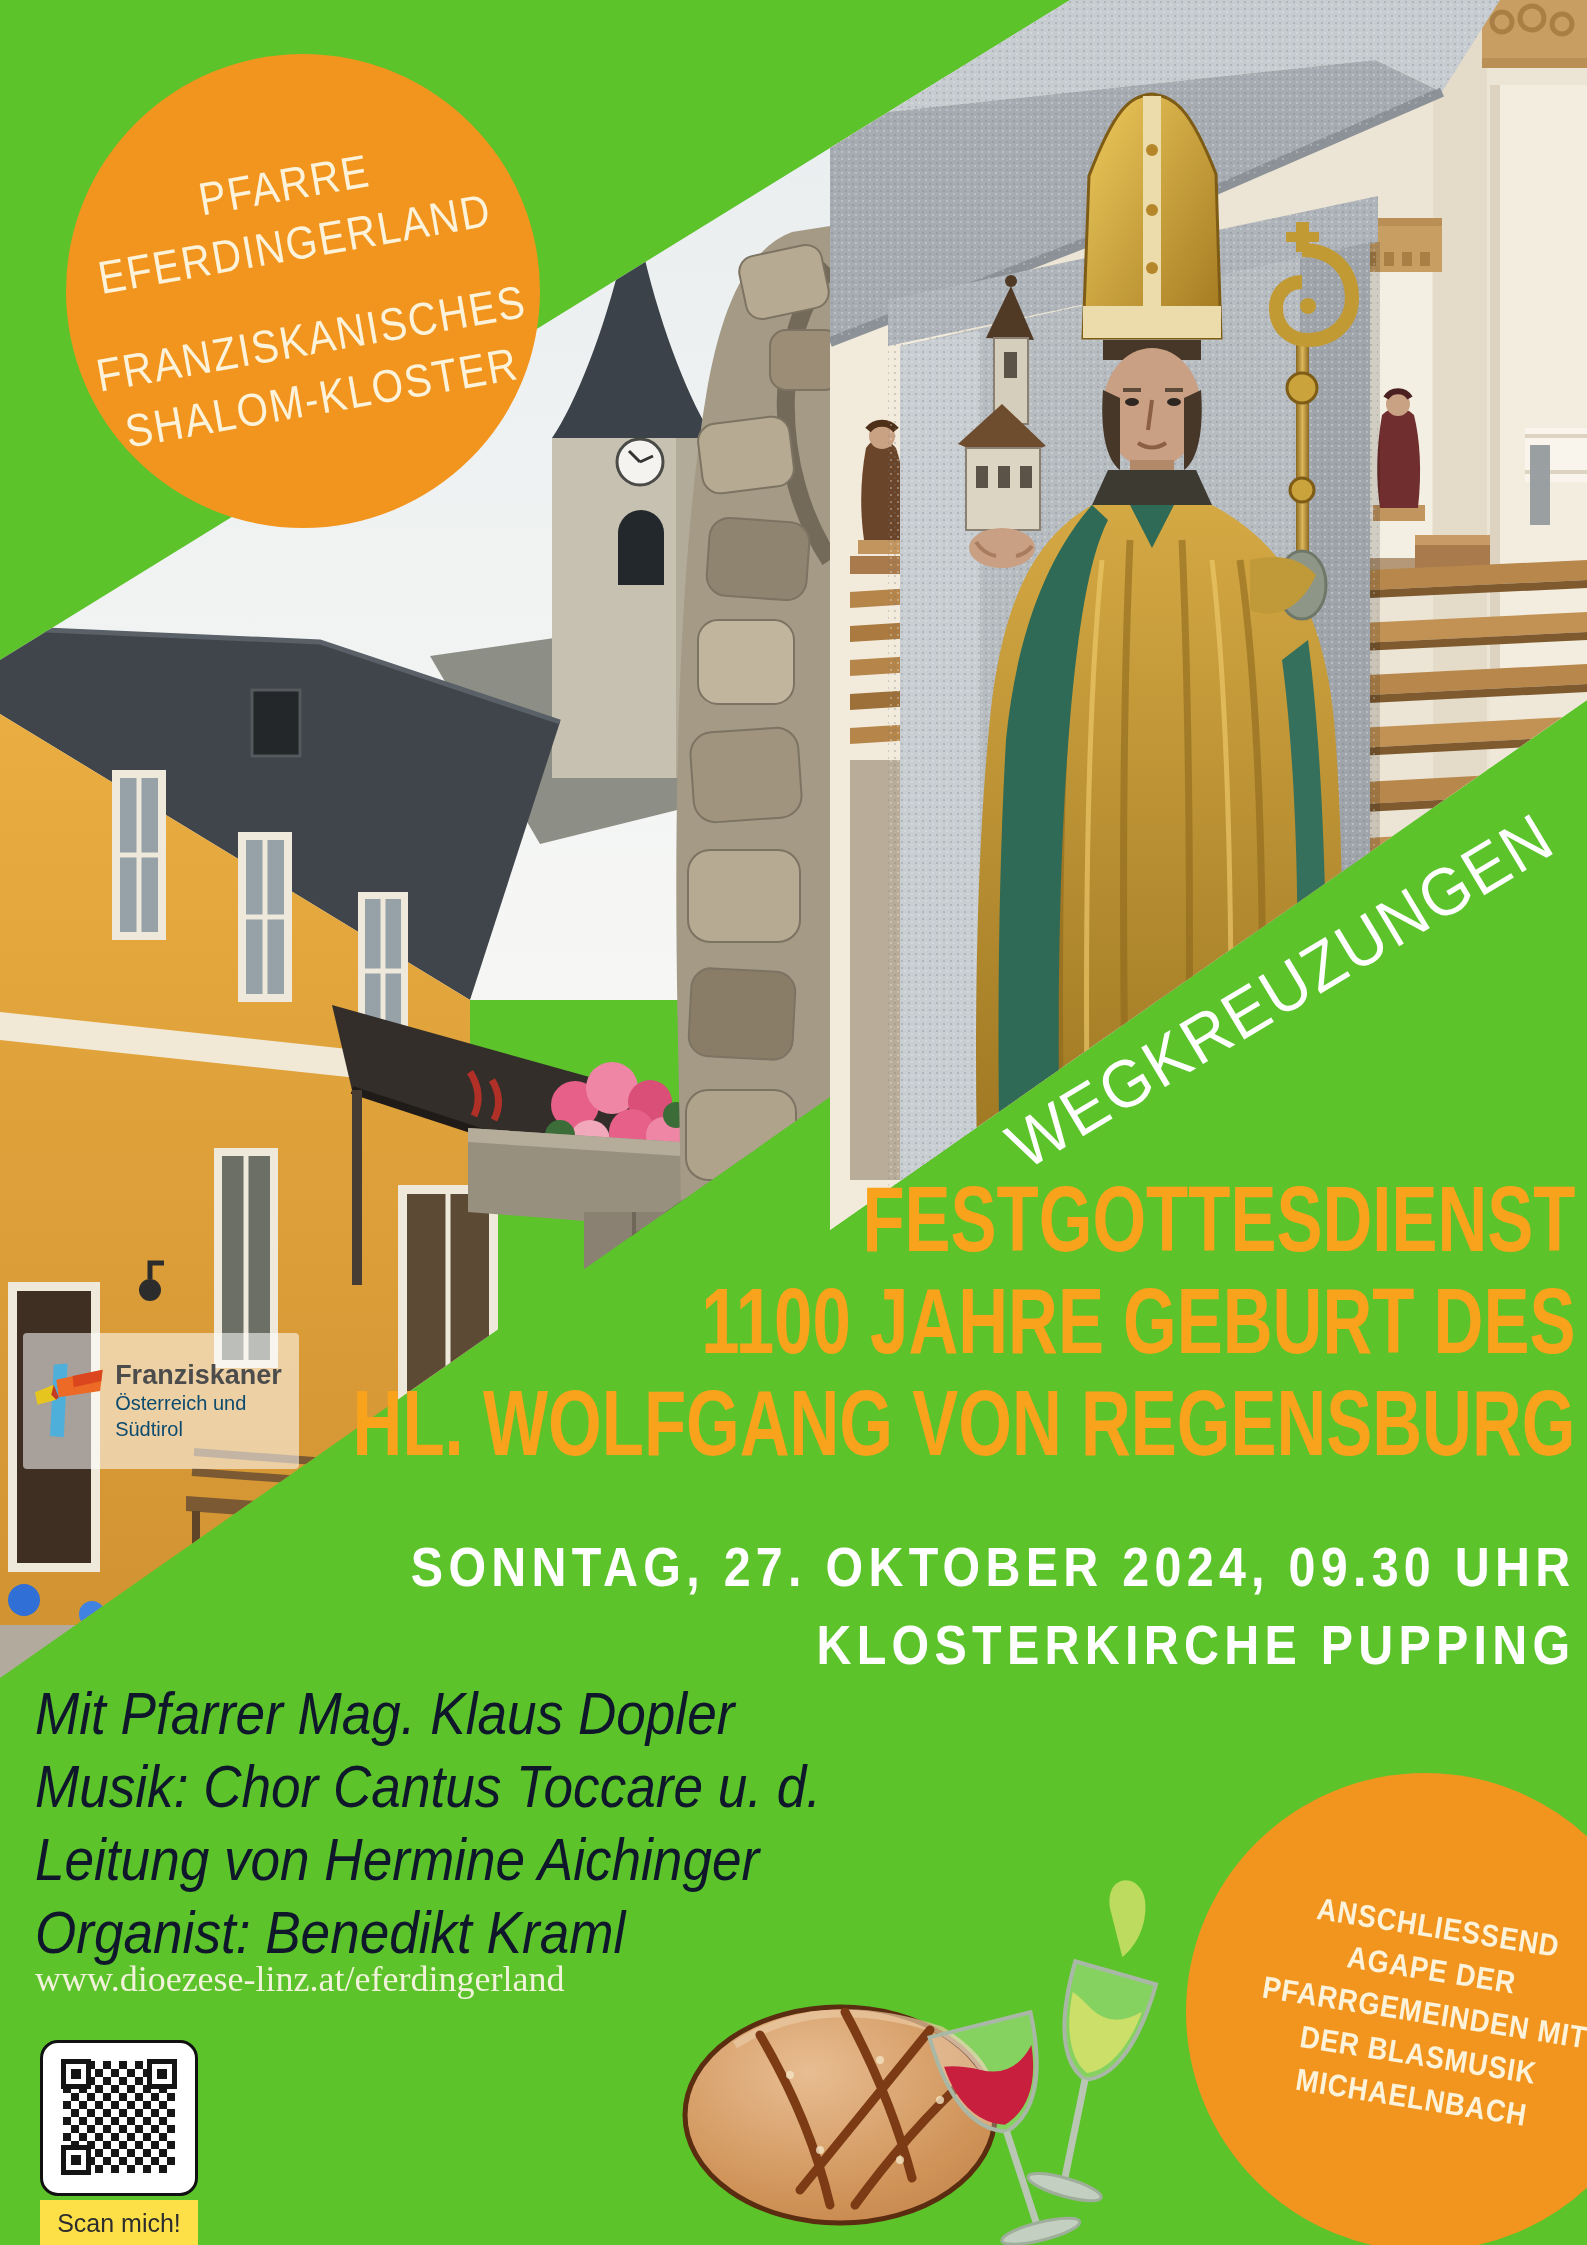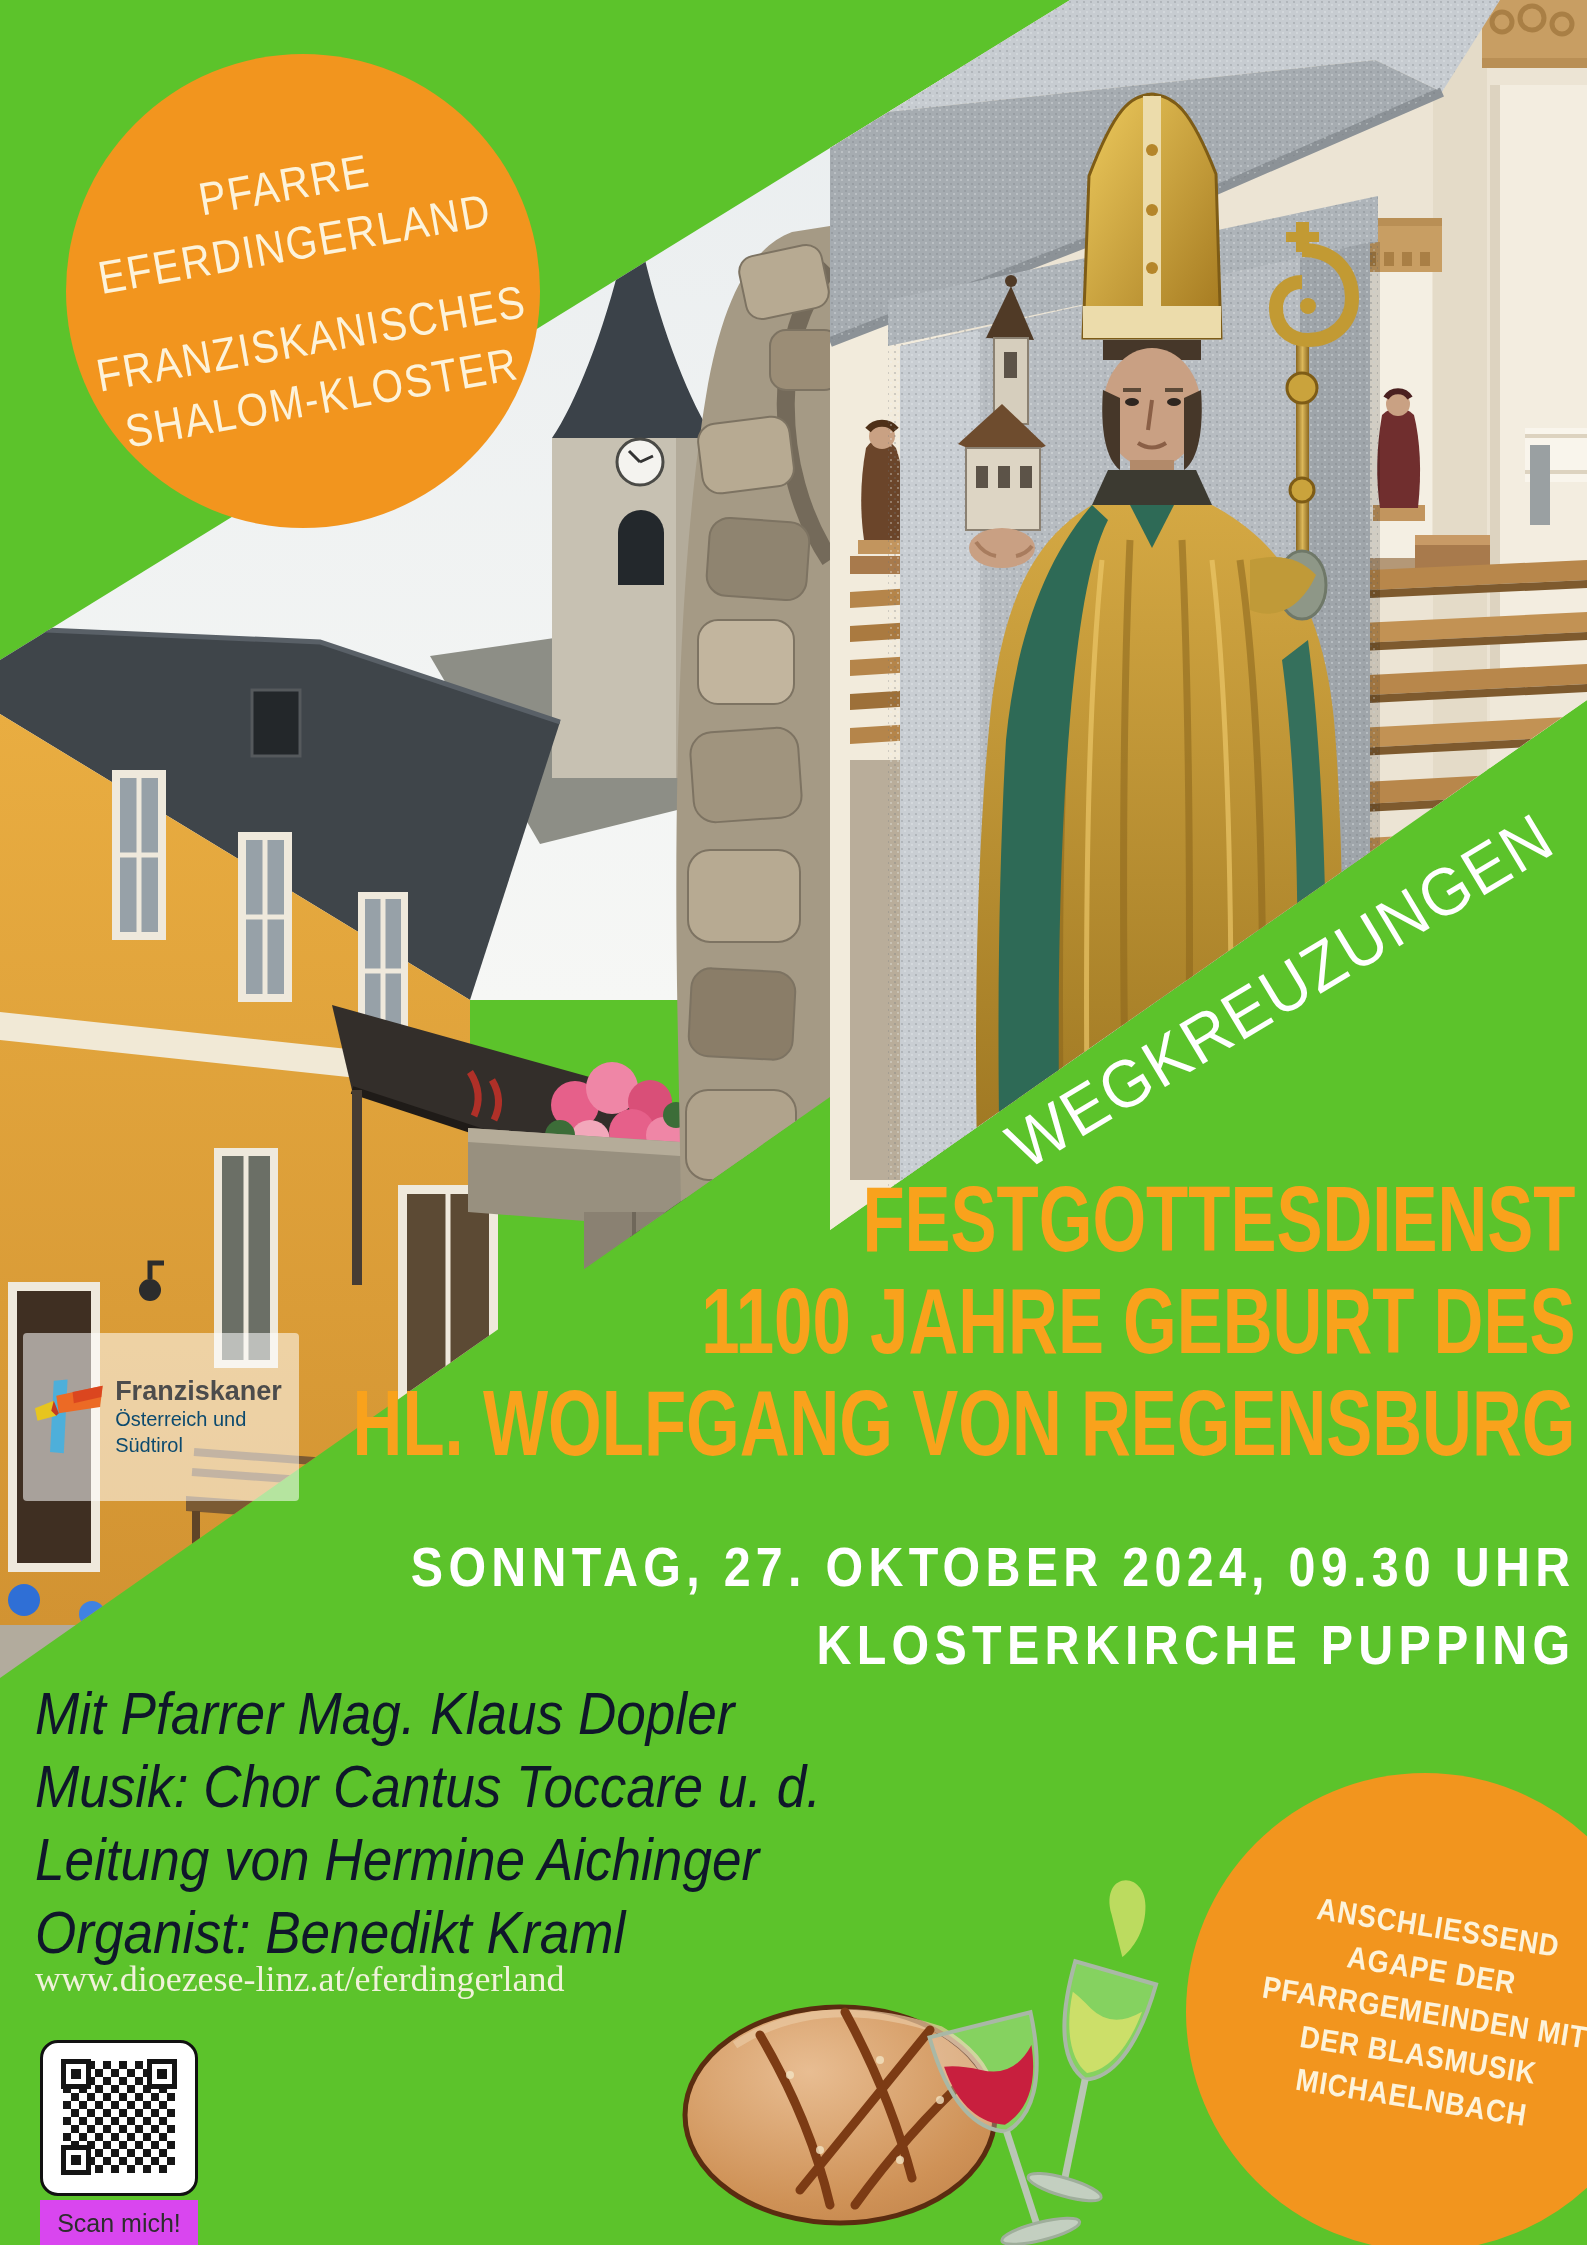--- a/index.html
+++ b/index.html
@@ -53,25 +53,25 @@
 
   
   .qr-box{left:40px;top:2040px;width:152px;height:150px;background:#ffffff;
     border:3px solid #111;border-radius:18px;z-index:6;}
   .qr-pattern{position:absolute;left:20px;top:18px;width:112px;height:112px;
     background-image:repeating-conic-gradient(#161616 0% 25%,#ffffff 0% 50%);
     background-size:16px 16px;}
   .finder{position:absolute;width:30px;height:30px;background:#fff;border:5px solid #141414;box-sizing:border-box;}
   .finder::after{content:"";position:absolute;left:5px;top:5px;width:10px;height:10px;background:#141414;}
   .f-tl{left:-2px;top:-2px;} .f-tr{right:-2px;top:-2px;} .f-bl{left:-2px;bottom:-2px;}
-  .qr-label{left:40px;top:2200px;width:158px;height:46px;background:#d946ef;z-index:6;
+  .qr-label{left:40px;top:2200px;width:158px;height:46px;background:#fde047;z-index:6;
     display:flex;align-items:center;justify-content:center;color:#2d2d2d;font-size:25px;}
 
   
-  .logo{left:23px;top:1333px;width:276px;height:168px;z-index:4;
+  .logo{left:23px;top:1333px;width:276px;height:136px;z-index:4;
     background:rgba(255,255,255,.55);border-radius:4px;display:flex;align-items:center;}
   .logo-text{margin-left:10px;}
   .logo-title{font-size:27px;font-weight:700;color:#4c4c4c;line-height:30px;}
   .logo-sub{font-size:20px;color:#0c4a6e;line-height:26px;}
 
   .artwork{z-index:4;}
 </style>
 </head>
 <body>
 

